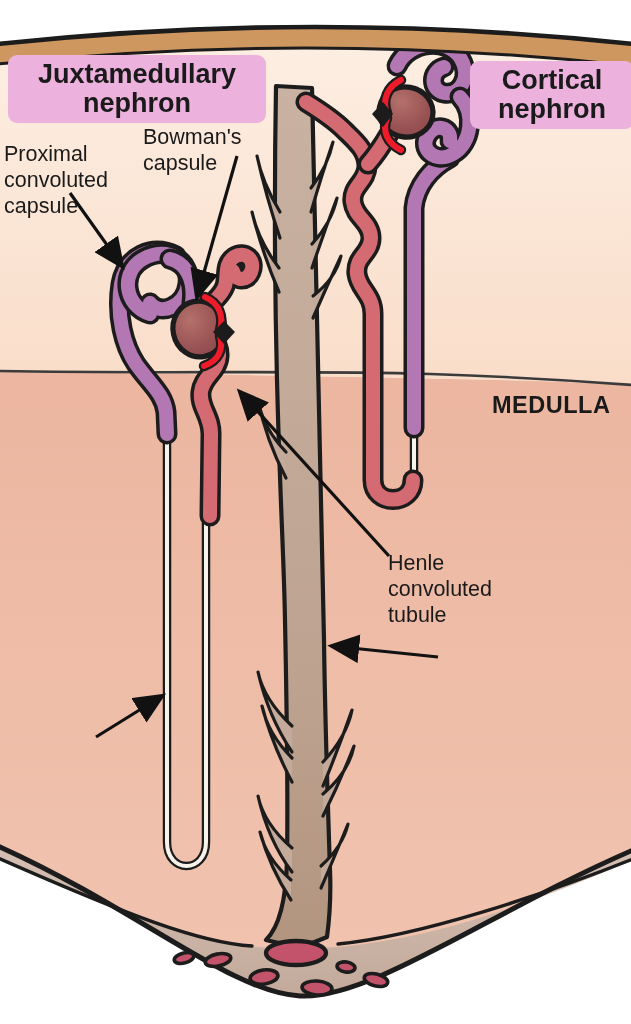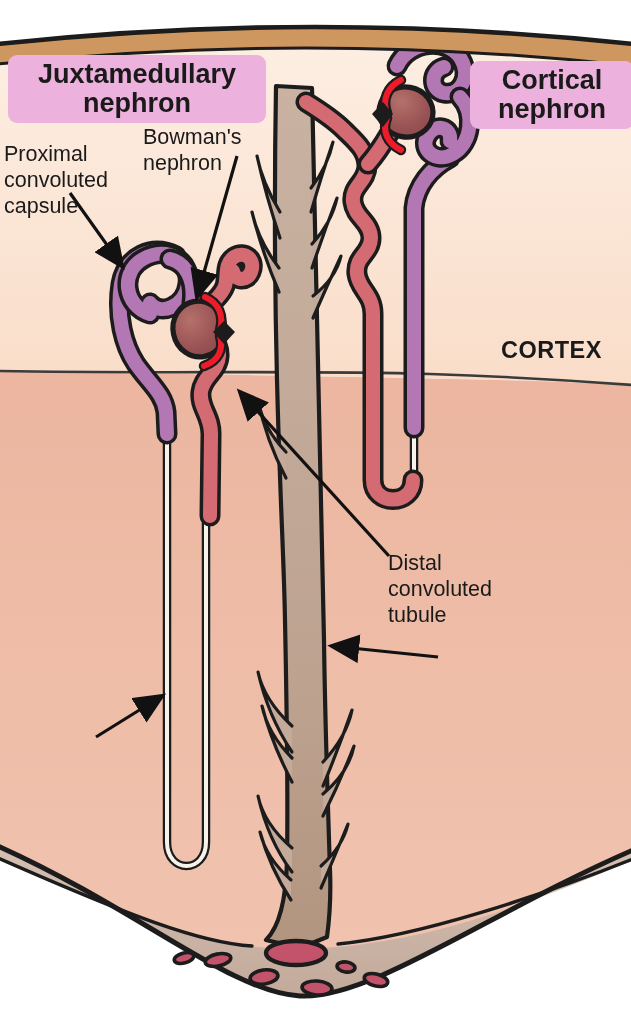--- a/index.html
+++ b/index.html
@@ -197,24 +197,24 @@
 nephron</div>
 
 <div class="lbl-box" style="left:470px;top:61px;width:156px;">Cortical
 nephron</div>
 
 <div class="lbl" style="left:4px;top:142px;">Proximal
 convoluted
 capsule</div>
 
 <div class="lbl" style="left:143px;top:125px;">Bowman's
-nephron</div>
-
-<div class="lbl-bold" style="left:501px;top:337px;">CORTEX</div>
-
-
-<div class="lbl" style="left:388px;top:551px;">Distal
+capsule</div>
+
+
+<div class="lbl-bold" style="left:492px;top:392px;">MEDULLA</div>
+
+<div class="lbl" style="left:388px;top:551px;">Henle
 convoluted
 tubule</div>
 
 
 
 </div>
 
 </body></html>

